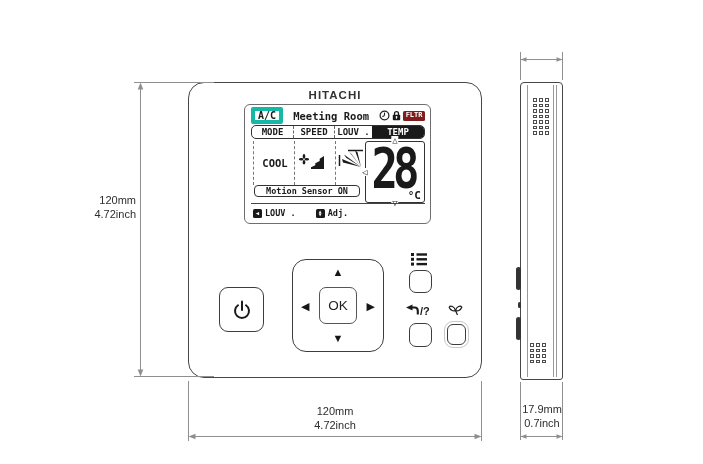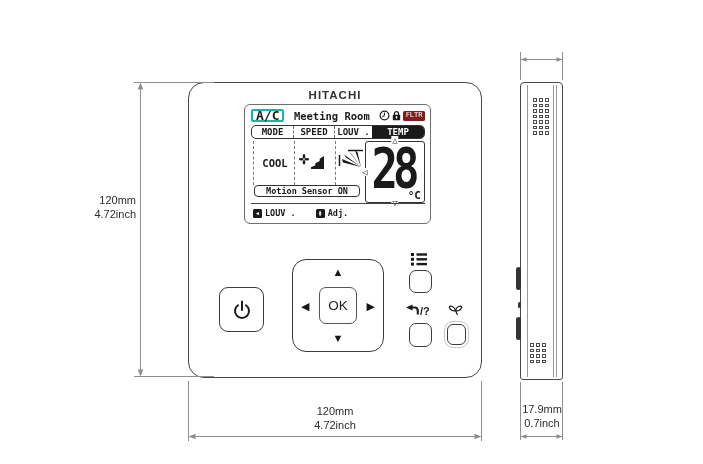--- a/index.html
+++ b/index.html
@@ -12,24 +12,24 @@
          border:1.5px solid #474747;border-radius:16px;background:#fff;box-sizing:border-box;}
   .brand{position:absolute;left:0;right:0;top:6px;text-align:center;
          font-size:11.5px;font-weight:bold;letter-spacing:1px;color:#333;}
 
   
   .lcd{position:absolute;left:55px;top:21px;width:187px;height:120px;
        border:1px solid #6e6e6e;border-radius:6px;background:#fff;box-sizing:border-box;
        font-family:"DejaVu Sans Mono",monospace;color:#1a1a1a;}
   .lcd-header{position:absolute;left:6px;right:5px;top:4px;height:13px;
               display:flex;align-items:center;gap:2px;}
-  .ac-badge{font-size:13px;font-weight:bold;border:2px solid #14b8a6;border-radius:2px;
+  .ac-badge{font-size:10px;font-weight:bold;border:4px solid #14b8a6;border-radius:2px;
             padding:0.5px 3px;line-height:8px;}
   .room{flex:1;text-align:center;font-size:10.5px;font-weight:bold;white-space:nowrap;}
-  .fltr{font-size:7px;font-weight:normal;background:#7f1d1d;color:#fff;border-radius:1.5px;
+  .fltr{font-size:7px;font-weight:bold;background:#7f1d1d;color:#fff;border-radius:1.5px;
         padding:1.5px 2.5px;line-height:7px;}
   .tabbar{position:absolute;left:6px;right:5px;top:20px;height:14px;
           border:1px solid #333;border-radius:5px;display:flex;overflow:hidden;
           font-size:9px;font-weight:bold;box-sizing:border-box;}
   .tab{display:flex;align-items:center;justify-content:center;white-space:nowrap;}
   .tab.sep{border-left:1px dashed #666;}
   .tab.active{background:#1a1a1a;color:#fff;}
   .dashv{position:absolute;width:0;border-left:1px dashed #777;top:36px;height:44px;}
   .mode-val{position:absolute;left:10px;top:52px;width:40px;text-align:center;
             font-size:10.5px;font-weight:bold;}

